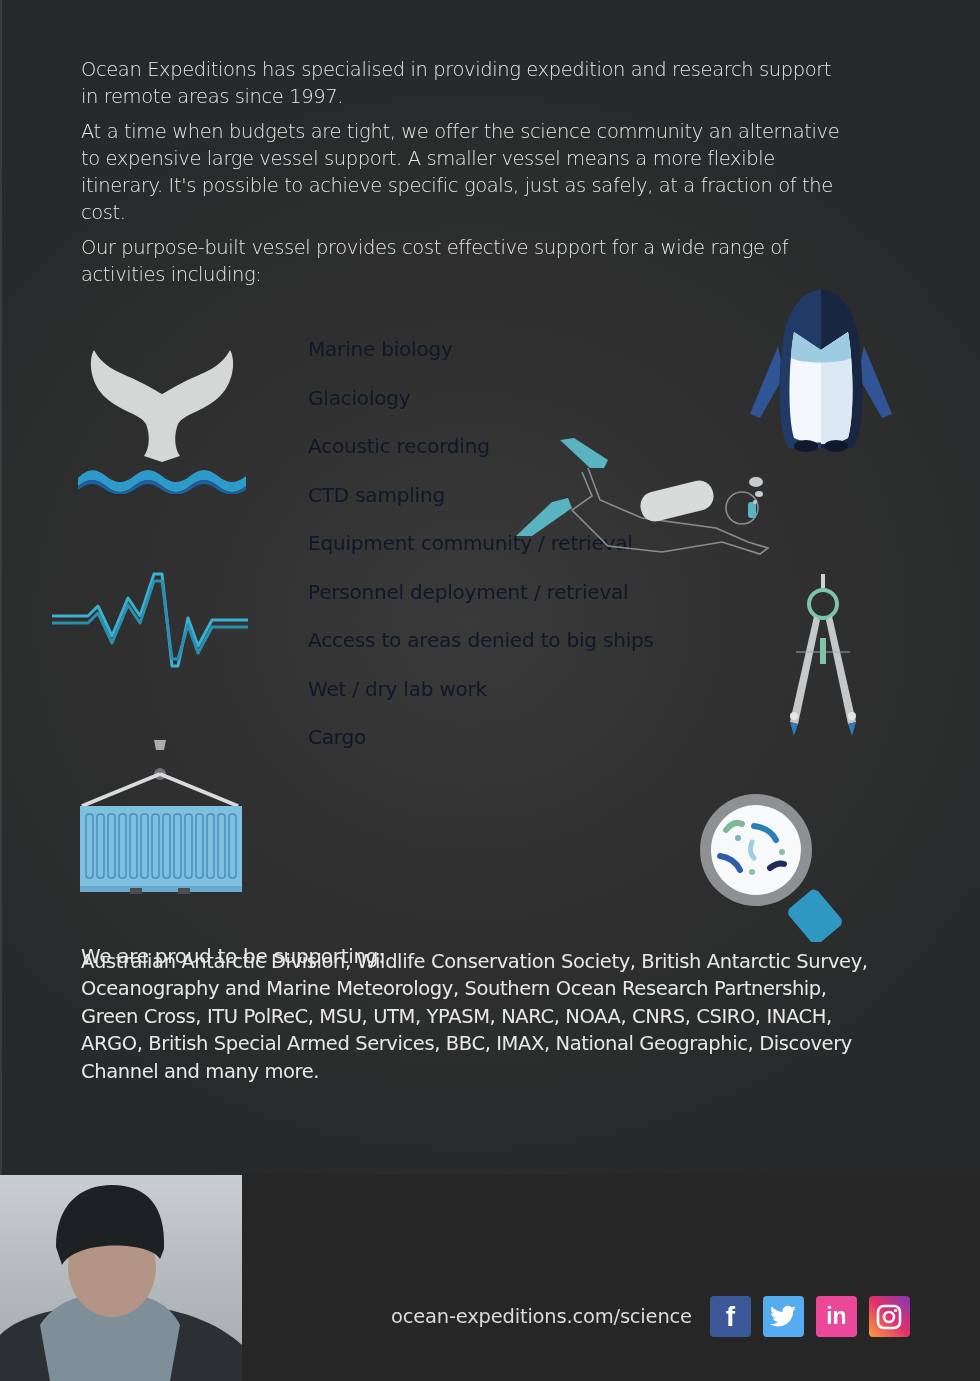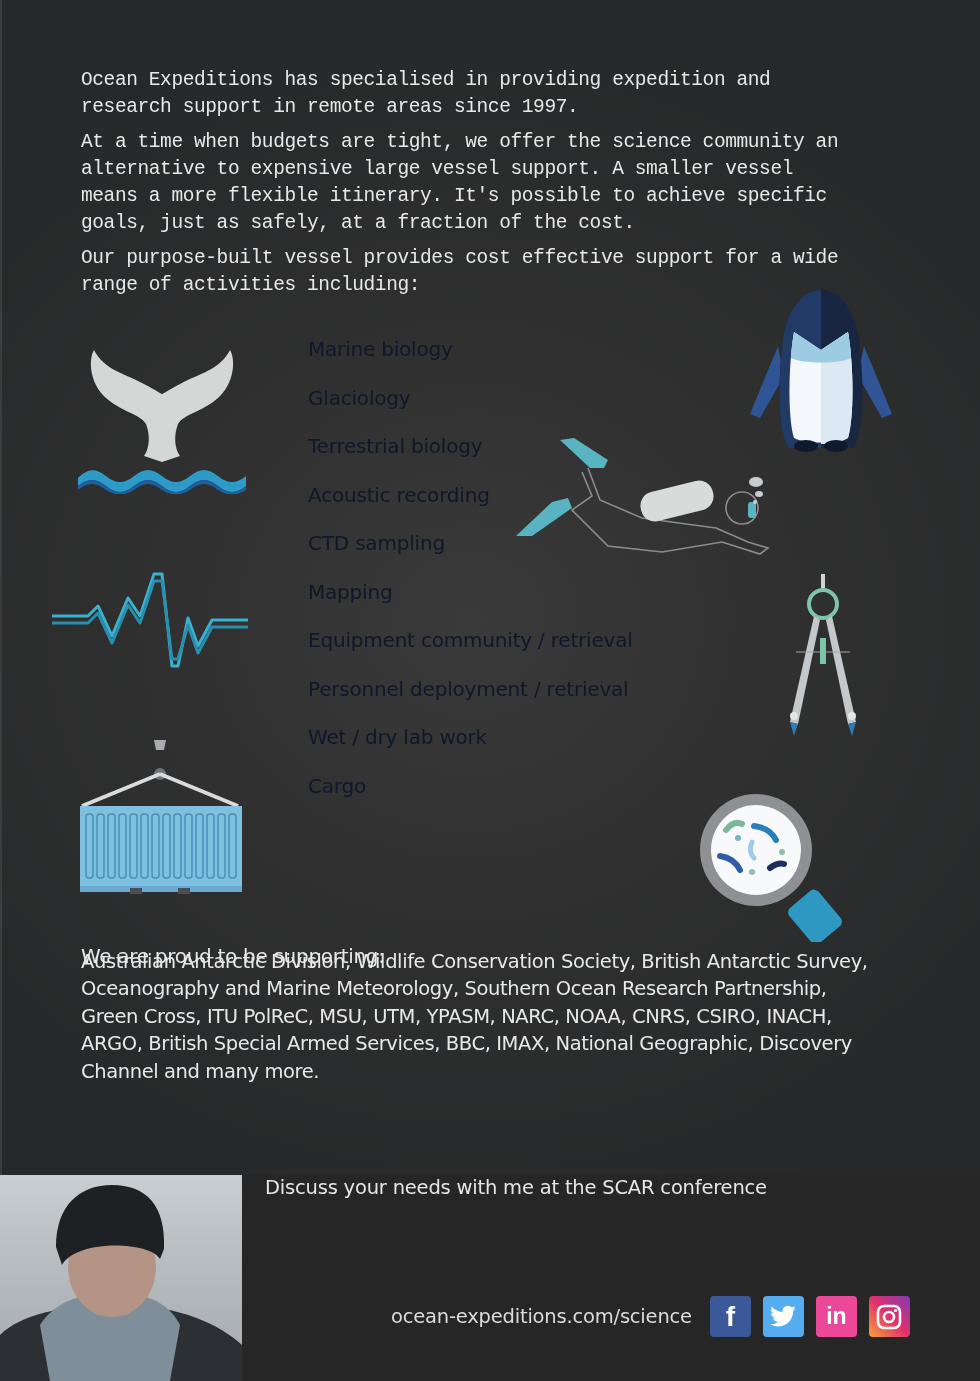--- a/index.html
+++ b/index.html
@@ -4,21 +4,21 @@
 <style>
   * { box-sizing: border-box; margin: 0; padding: 0; }
   html, body { width: 980px; height: 1381px; overflow: hidden; }
   body {
     background: radial-gradient(ellipse 70% 45% at 48% 45%, #3a3a3a 0%, #303030 45%, #262829 100%);
     color: #e6e6e6;
     font-family: "DejaVu Sans", sans-serif;
     position: relative;
   }
   .left-edge { position: absolute; left: 0; top: 0; width: 2px; height: 1175px; background: #3a3c3e; }
-  .intro { position: absolute; left: 81px; top: 67px; width: 760px; font-family: Liberation Mono, monospace; }
+  .intro { position: absolute; left: 81px; top: 56px; width: 760px; }
   .intro p {
     font-size: 19.5px; line-height: 27px; color: #e8e8e8; font-weight: 300;
     letter-spacing: -0.4px; margin-bottom: 8px;
   }
   .activities { position: absolute; left: 308px; top: 334px; }
   .activities li {
     list-style: none; font-size: 20px; color: #0f172a; height: 48.5px;
     line-height: 30px; letter-spacing: -0.2px;
   }
   .icon { position: absolute; }
@@ -44,26 +44,25 @@
 
 <section class="intro">
   <p>Ocean Expeditions has specialised in providing expedition and research support in remote areas since 1997.</p>
   <p>At a time when budgets are tight, we offer the science community an alternative to expensive large vessel support. A smaller vessel means a more flexible itinerary. It's possible to achieve specific goals, just as safely, at a fraction of the cost.</p>
   <p>Our purpose-built vessel provides cost effective support for a wide range of activities including:</p>
 </section>
 
 <ul class="activities">
   <li>Marine biology</li>
   <li>Glaciology</li>
-  <li>Terrestrial biology</li>
   <li>Acoustic recording</li>
   <li>CTD sampling</li>
-  <li>Mapping</li>
   <li>Equipment community /  retrieval</li>
   <li>Personnel deployment / retrieval</li>
+  <li>Access to areas denied to big ships</li>
   <li>Wet / dry lab work</li>
   <li>Cargo</li>
 </ul>
 
 <div class="icon" style="left:74px; top:344px; width:176px; height:150px;">
   <svg width="176" height="150" viewBox="0 0 176 150">
     <path d="M20 6 C30 26 52 30 70 40 C78 44 84 48 88 50 C92 48 98 44 106 40 C124 30 146 26 156 6 C162 16 160 40 144 54 C128 68 110 70 104 80 C100 90 100 104 106 112 L88 118 L70 112 C76 104 76 90 72 80 C66 70 48 68 32 54 C16 40 14 16 20 6 Z" fill="#d5d6d6"></path>
     <path d="M4 134 C14 124 22 124 32 132 C42 140 50 140 60 132 C70 124 78 124 88 132 C98 140 106 140 116 132 C126 124 134 124 144 132 C154 140 162 140 172 132 L172 142 C162 150 154 150 144 142 C134 134 126 134 116 142 C106 150 98 150 88 142 C78 134 70 134 60 142 C50 150 42 150 32 142 C22 134 14 134 4 142 Z" fill="#2d9ac8"></path>
     <path d="M4 142 C14 134 22 134 32 142 C42 150 50 150 60 142 C70 134 78 134 88 142 C98 150 106 150 116 142 C126 134 134 134 144 142 C154 150 162 150 172 142 L172 146 C162 152 154 152 144 146 C134 138 126 138 116 146 C106 152 98 152 88 146 C78 138 70 138 60 146 C50 152 42 152 32 146 C22 138 14 138 4 146 Z" fill="#1f5f9e"></path>
   </svg>
@@ -172,21 +171,20 @@
 <div class="photo">
   <svg width="242" height="206" viewBox="0 0 242 206">
     <path d="M0 160 C20 140 60 130 120 130 C180 130 220 150 242 170 L242 206 L0 206 Z" fill="#2c2f33"></path>
     <path d="M40 150 C60 120 90 118 120 120 C150 118 170 130 180 150 L170 206 L50 206 Z" fill="#7f8f9a"></path>
     <ellipse cx="112" cy="92" rx="44" ry="50" fill="#b49484"></ellipse>
     <path d="M56 72 C56 30 80 10 112 10 C146 10 166 30 164 74 L160 84 C150 66 76 64 62 90 Z" fill="#1e2124"></path>
   </svg>
 </div>
 
 <div class="contact">
-  <div>Discuss your needs with me at the SCAR conference</div>
 </div>
 
 <div class="web-row">
   <a class="url">ocean-expeditions.com/science</a>
   <div class="social fb">
       <span>f</span>
     </div>
   <div class="social tw">
     <svg width="28" height="24" viewBox="0 0 24 20">
         <path d="M23 2.5c-.8.4-1.7.6-2.6.7.9-.6 1.6-1.4 2-2.5-.9.5-1.9.9-2.9 1.1C18.6.9 17.4.3 16.1.3c-2.5 0-4.5 2-4.5 4.5 0 .4 0 .7.1 1C7.9 5.6 4.6 3.8 2.4 1.1c-.4.7-.6 1.4-.6 2.3 0 1.6.8 2.9 2 3.7-.7 0-1.4-.2-2-.6v.1c0 2.2 1.6 4 3.6 4.4-.4.1-.8.2-1.2.2-.3 0-.6 0-.8-.1.6 1.8 2.2 3.1 4.2 3.1-1.5 1.2-3.5 1.9-5.6 1.9H1c2 1.3 4.4 2 6.9 2 8.3 0 12.8-6.9 12.8-12.8v-.6c.9-.6 1.6-1.4 2.3-2.2z" fill="#fff"></path>

